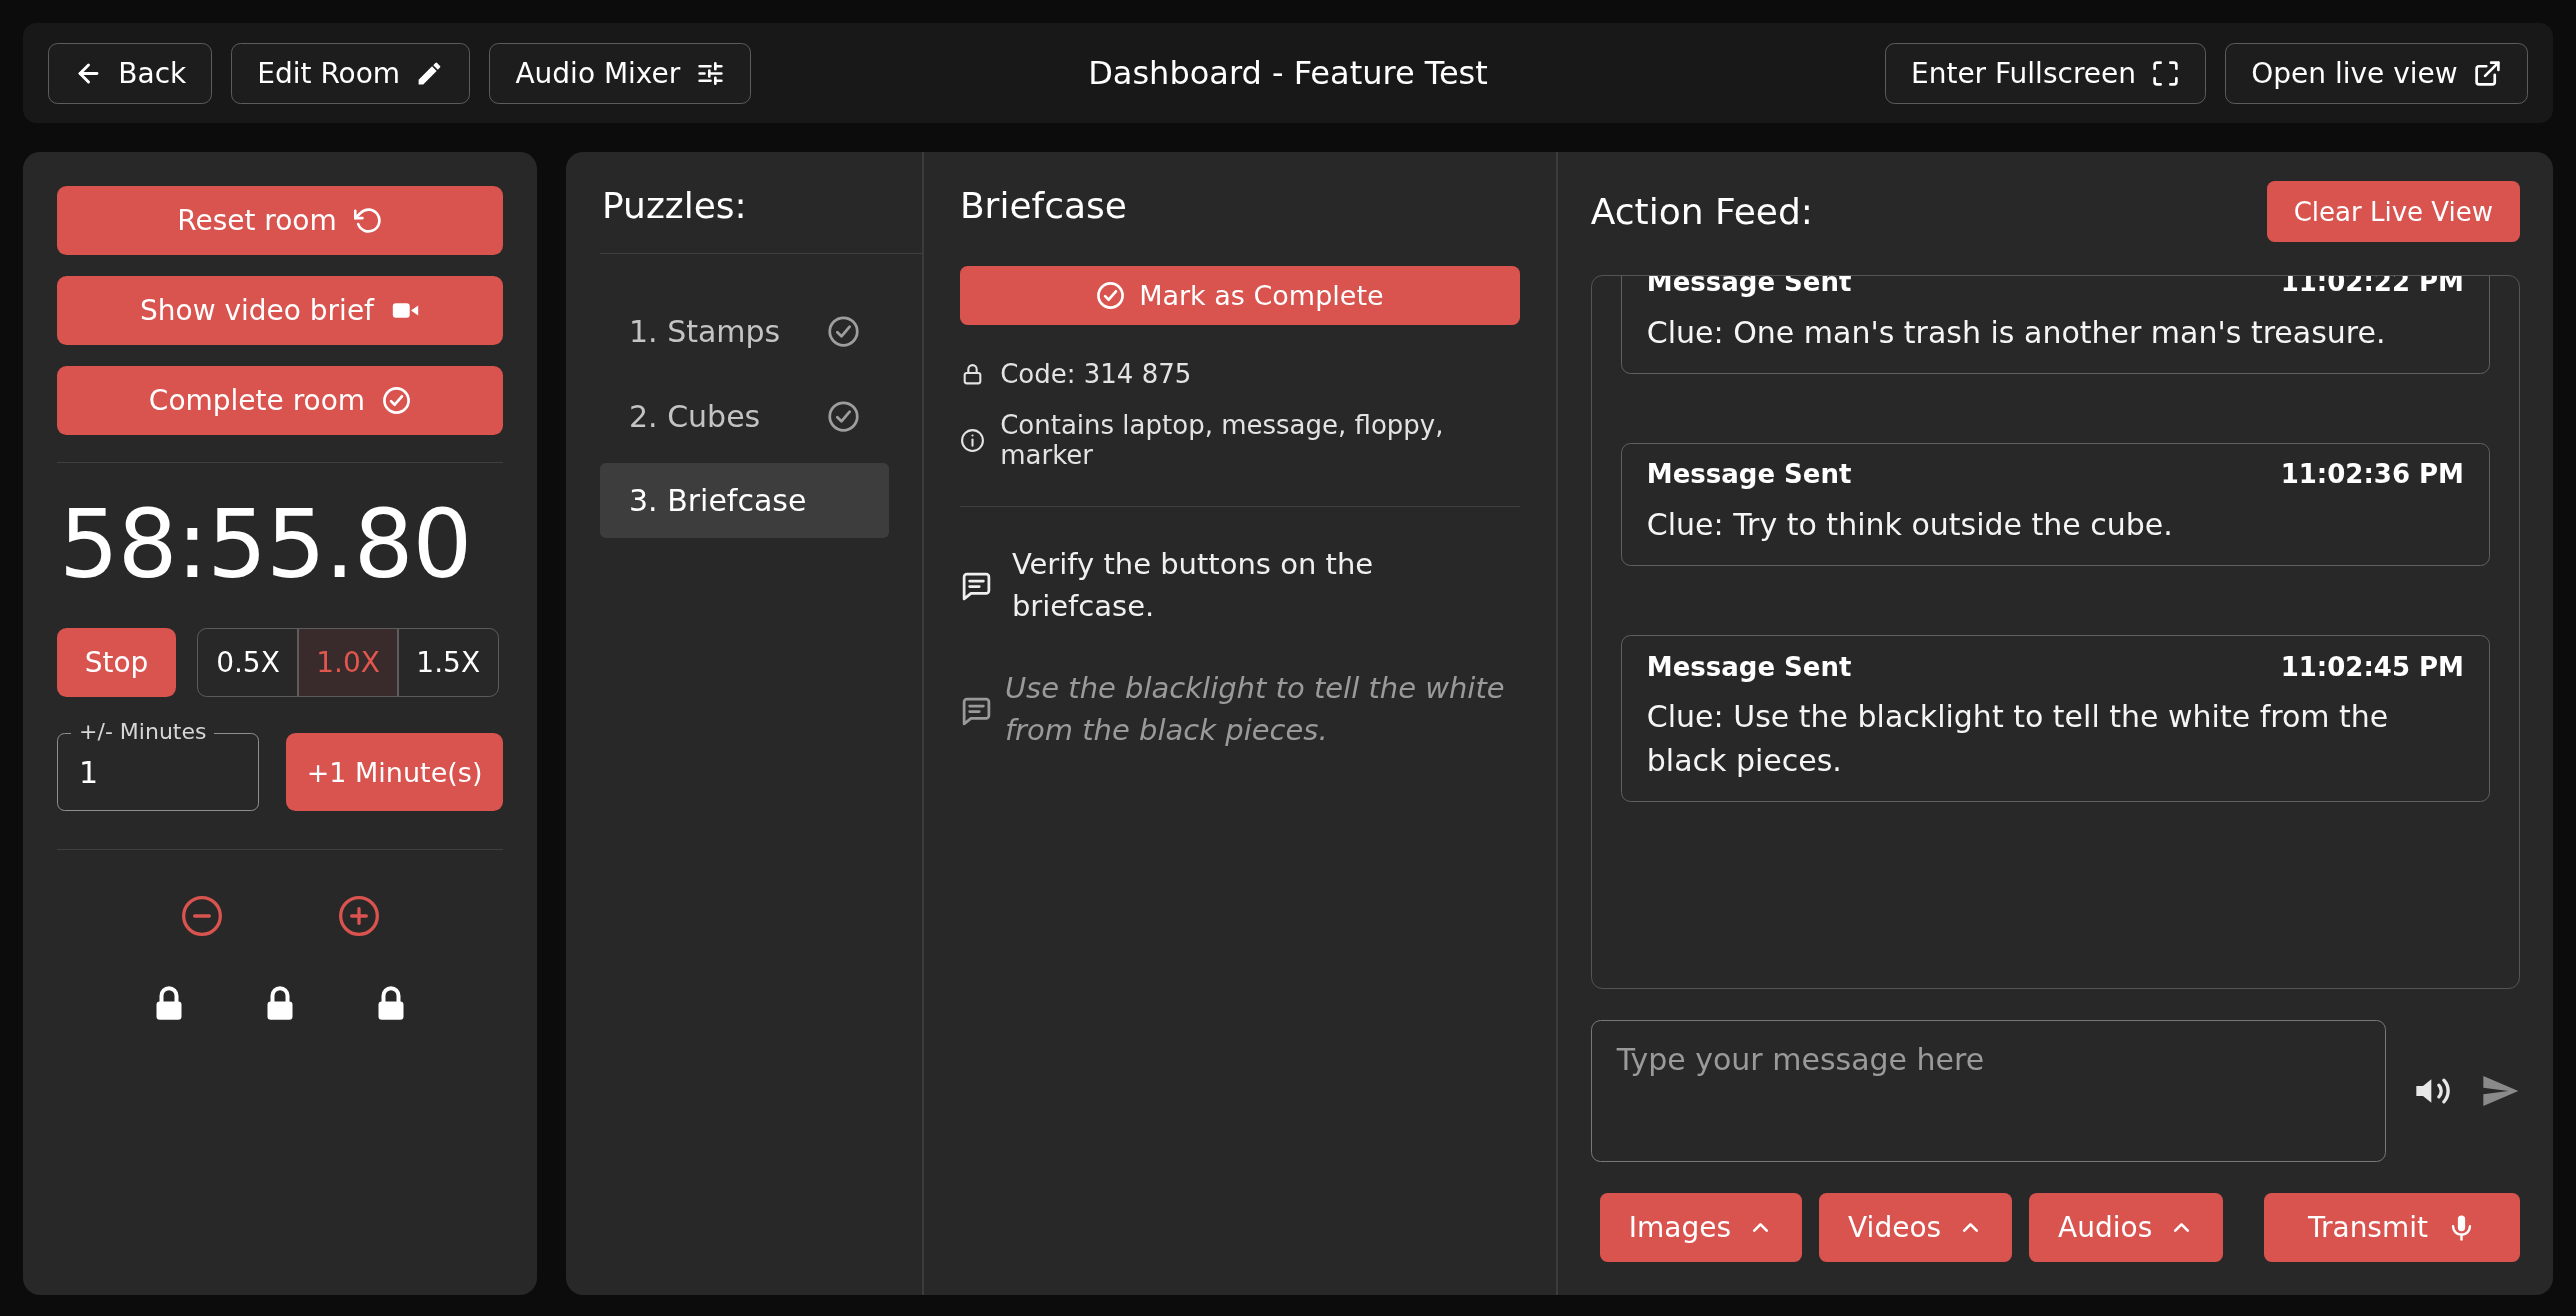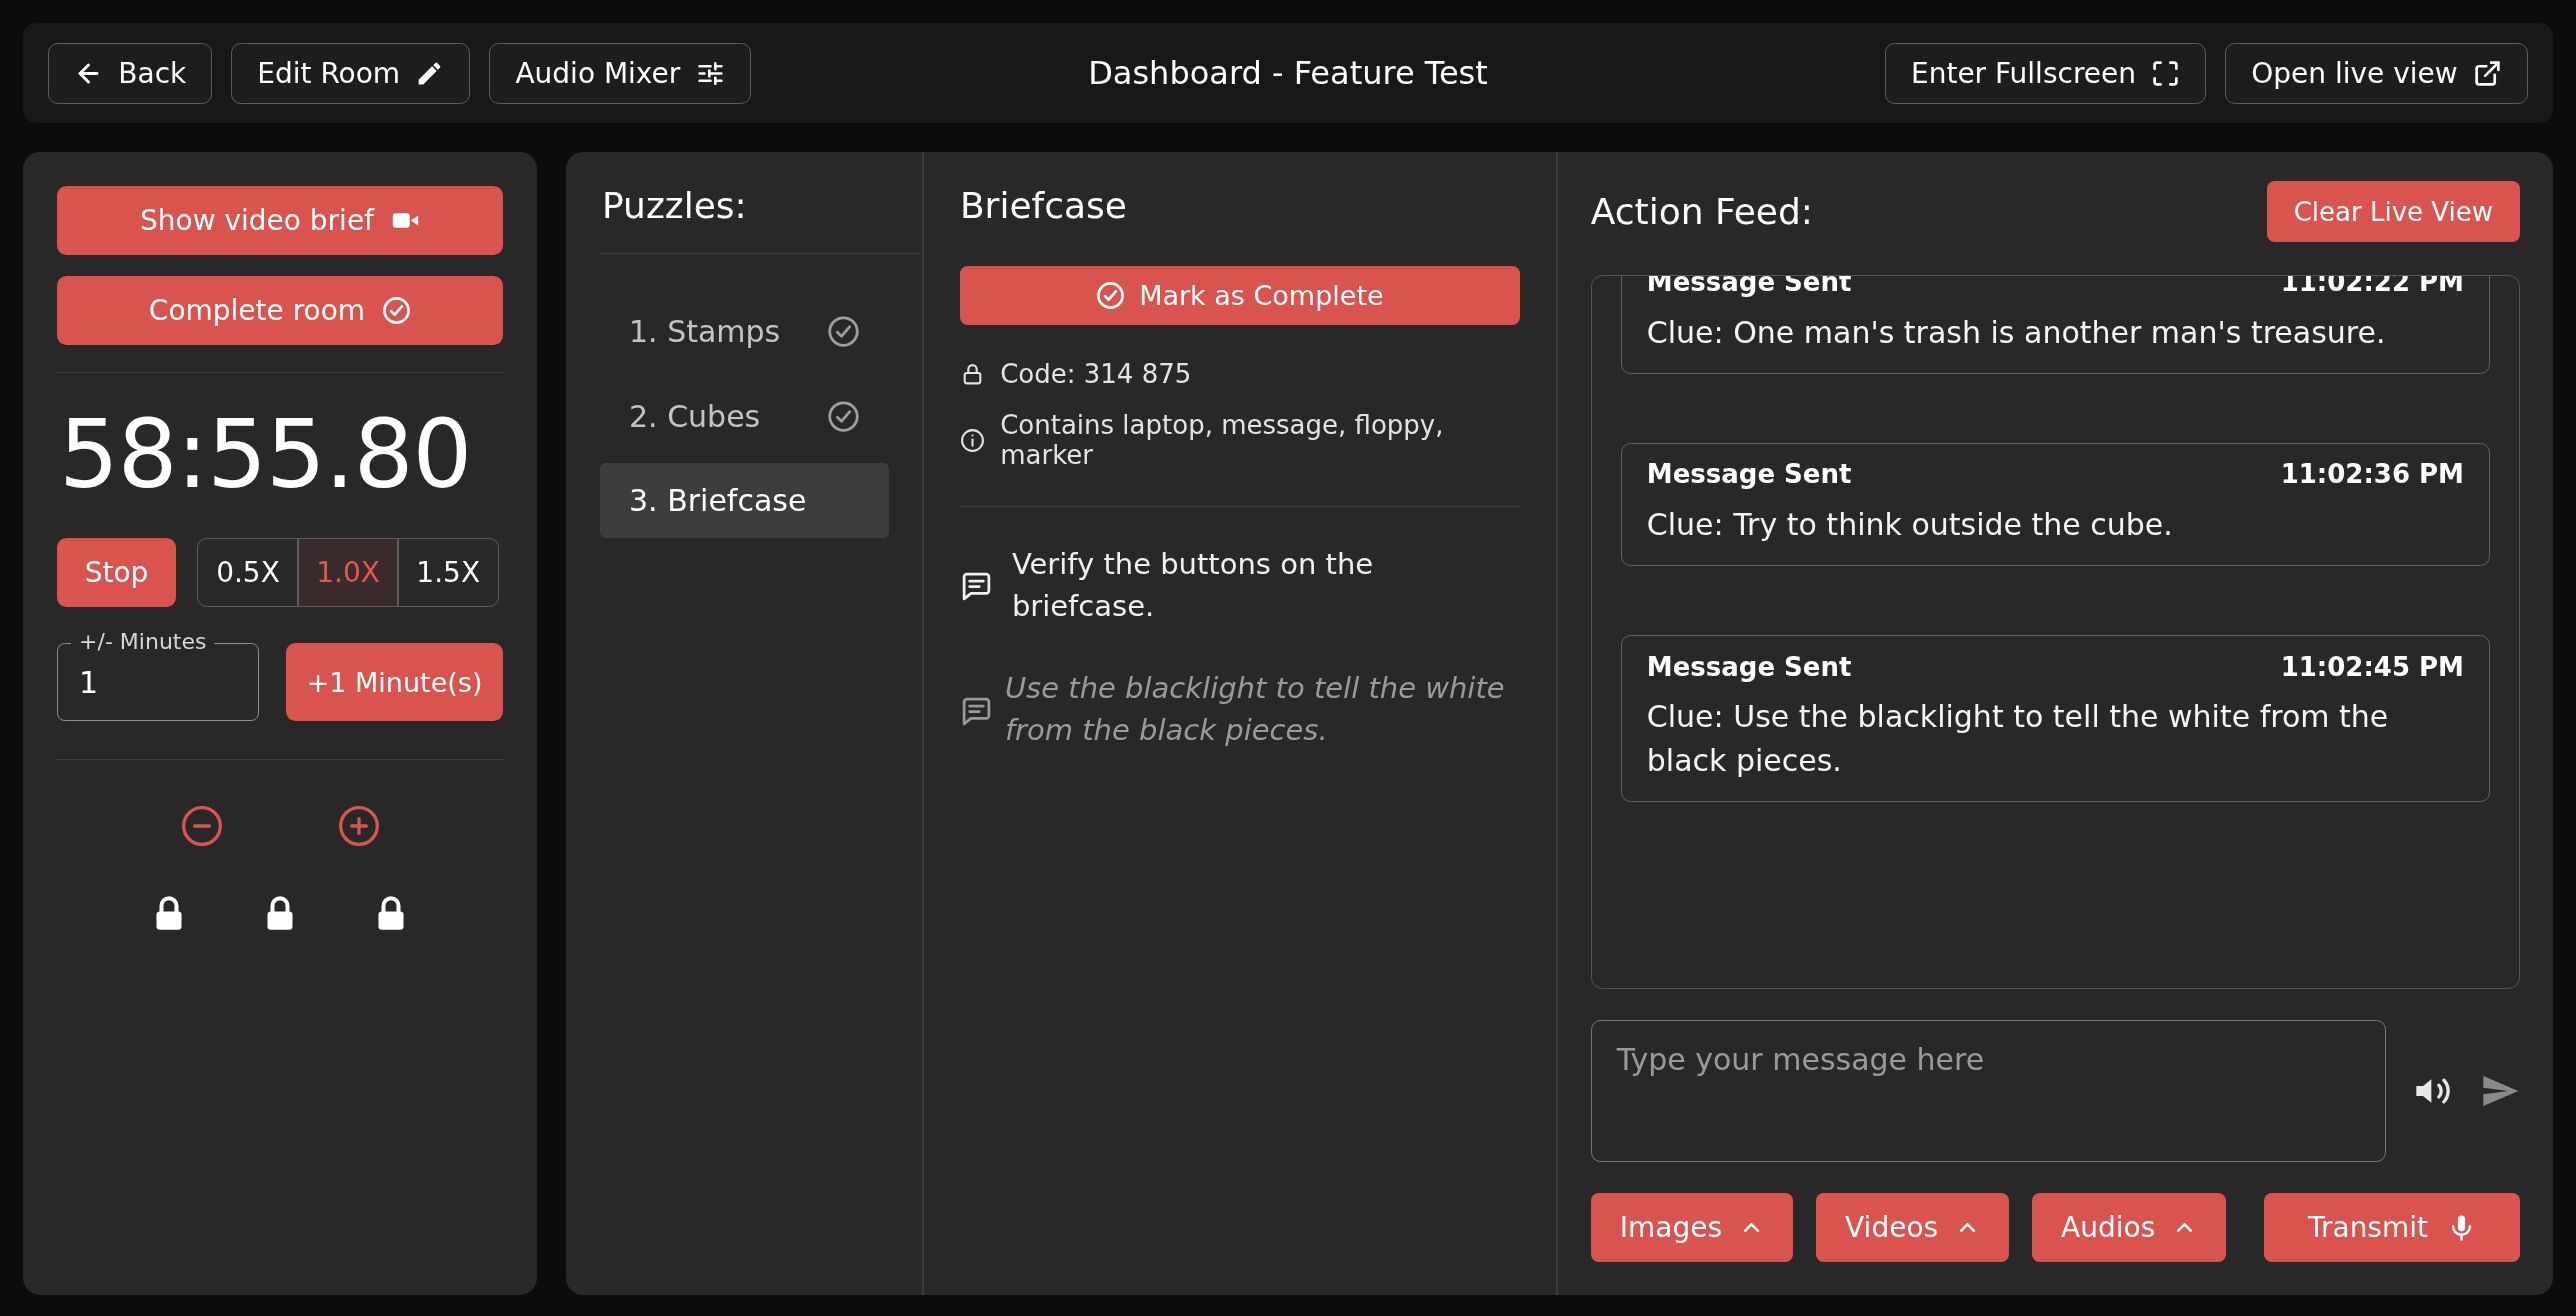--- a/index.html
+++ b/index.html
@@ -186,21 +186,21 @@
     background:transparent;
     border:1.9px solid #787878; border-radius:9.6px;
     color:#fff; font-size:30px;
     padding:21px 25px;
     resize:none; outline:none;
     font-family:inherit;
   }
   .message-row textarea::placeholder { color:#9a9a9a; }
   .speaker { color:#e8e8e8; }
   .send { color:#8a8a8a; }
-  .bottom-row { margin-top:31px; display:flex; gap:23px; flex:none; }
+  .bottom-row { margin-top:31px; display:flex; gap:17px; flex:none;margin-left:9px; }
   .media-btn {
     height:69px; padding:0 29px;
     background:var(--red); border:none; border-radius:7.7px;
     color:#fff; font-size:28px;
     display:flex; align-items:center; gap:17px;
   }
   .transmit-btn { margin-left:auto; padding:0 44px; gap:19px; }
 
   
   .ico { display:inline-flex; align-items:center; justify-content:center; }
@@ -265,20 +265,29 @@
             <path d="M10 14L21 3"></path>
           </svg>
       </span>
     </button>
   </div>
 </header>
 
 <div class="main">
 
   <section class="left-card">
+    <button class="action-btn">
+      <span>Reset room</span>
+      <span class="ico">
+        <svg viewBox="0 0 24 24" fill="none" stroke="currentColor" stroke-width="2.2" stroke-linecap="round" stroke-linejoin="round">
+            <path d="M1 4v6h6"></path>
+            <path d="M3.51 15a9 9 0 1 0 2.13-9.36L1 10"></path>
+          </svg>
+      </span>
+    </button>
     <button class="action-btn">
       <span>Show video brief</span>
       <span class="ico">
         <svg viewBox="0 0 24 24" fill="currentColor">
             <rect x="1.5" y="6" width="14" height="12" rx="2.5"></rect>
             <path d="M16.5 12l6-4.2v8.4z"></path>
           </svg>
       </span>
     </button>
     <button class="action-btn">

